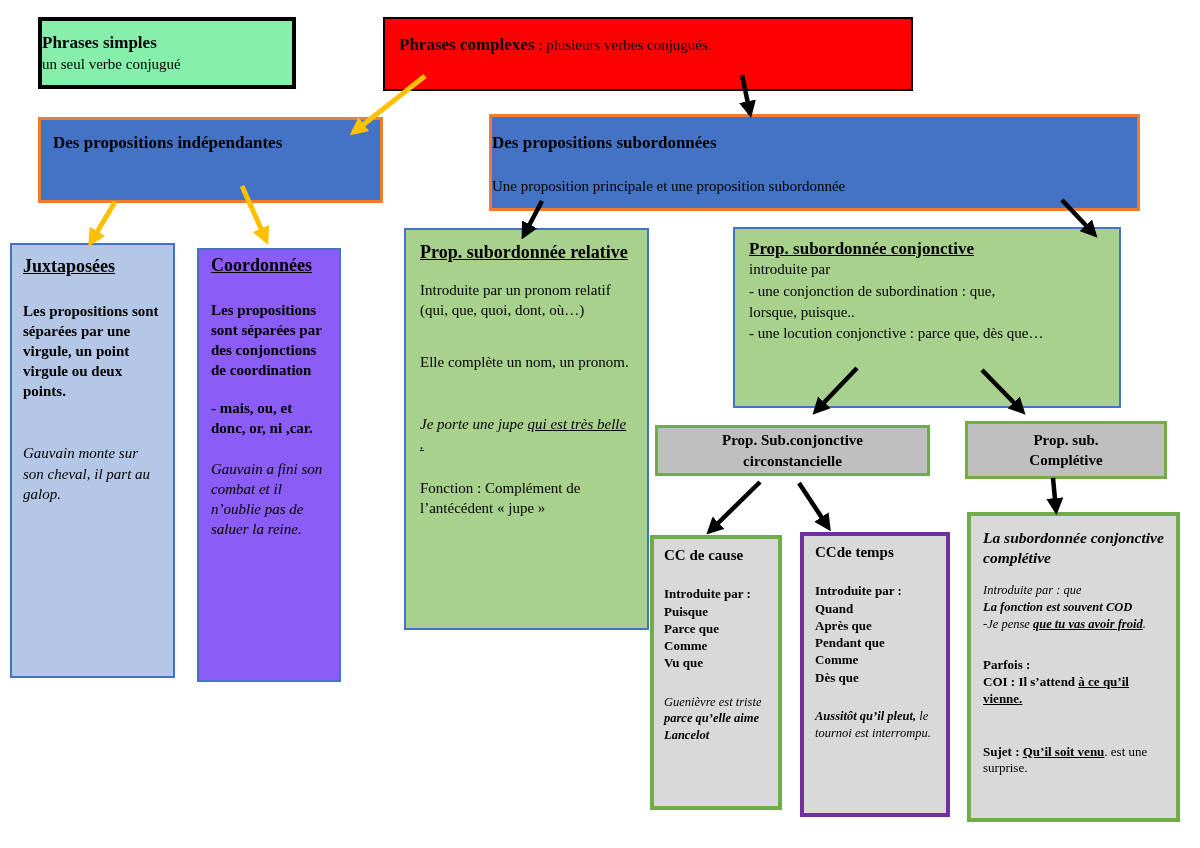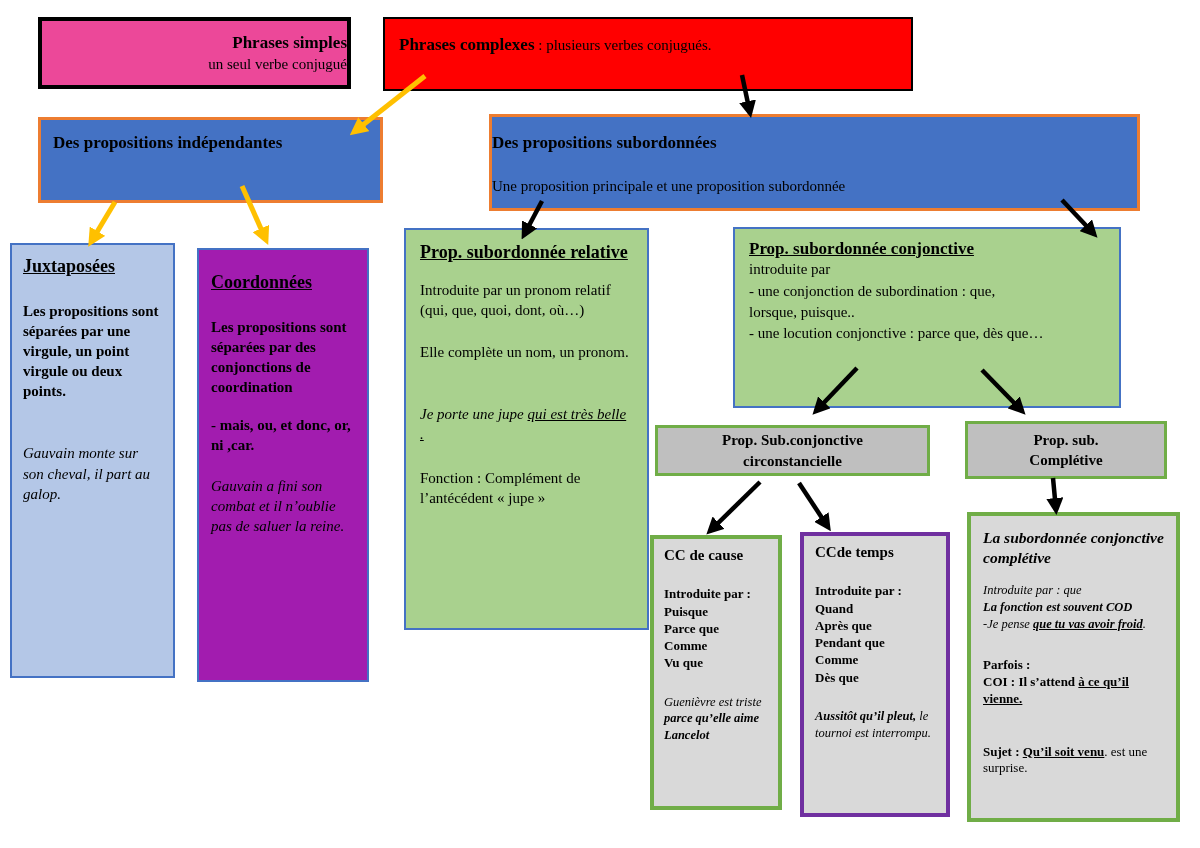--- a/index.html
+++ b/index.html
@@ -11,43 +11,43 @@
   .center{text-align:center;}
   .b{font-weight:bold;}
   .i{font-style:italic;}
   .u{text-decoration:underline;}
   .t18{font-size:18px;line-height:1.25;}
   .t17{font-size:17px;line-height:1.25;}
   .t15{font-size:15px;line-height:1.34;}
   .t13{font-size:13px;line-height:1.3;font-family:Liberation Serif, serif;}
   .t12{font-size:12.5px;line-height:1.35;}
 
-  #box-simples{left:38px;top:17px;width:313px;height:72px;background:#ec4899;border:4px solid #000;
-    display:flex;flex-direction:column;justify-content:center;align-items:flex-end;}
+  #box-simples{left:38px;top:17px;width:258px;height:72px;background:#86efac;border:4px solid #000;
+    display:flex;flex-direction:column;justify-content:center;align-items:flex-start;}
   #box-complexes{left:383px;top:17px;width:530px;height:74px;background:#FF0000;border:2px solid #000;
     padding:15px 10px 0 14px;}
   #box-indep{left:38px;top:117px;width:345px;height:86px;background:#4472C4;border:3px solid #ED7D31;
     padding:12px 8px 0 12px;}
   #box-subord{left:489px;top:114px;width:651px;height:97px;background:#4472C4;border:3px solid #ED7D31;
     padding-top:15px;}
   #box-subord .sub{margin-top:23px;}
 
   #box-juxta{left:10px;top:243px;width:165px;height:435px;background:#B4C7E7;border:2px solid #4472C4;
     padding:11px 11px;}
-  #box-coord{left:197px;top:248px;width:172px;height:434px;background:#a21caf;border:2px solid #4472C4;
-    padding:22px 12px;}
+  #box-coord{left:197px;top:248px;width:144px;height:434px;background:#8b5cf6;border:2px solid #4472C4;
+    padding:5px 12px;}
   .bluebox-title{font-size:18px;margin-bottom:24px;}
   #box-juxta .example{margin-top:42px;}
   #box-coord .body2{margin-top:18px;}
   #box-coord .example{margin-top:20px;}
 
   #box-relative{left:404px;top:228px;width:245px;height:402px;background:#A9D18E;border:2px solid #4472C4;
     padding:11px 14px;}
   #box-relative .p1{margin-top:16px;}
-  #box-relative .p2{margin-top:22px;}
+  #box-relative .p2{margin-top:32px;}
   #box-relative .example{margin-top:42px;}
   #box-relative .fonction{margin-top:24px;}
 
   #box-conjonctive{left:733px;top:227px;width:388px;height:181px;background:#A9D18E;border:2px solid #4472C4;
     padding:9px 14px;}
   #box-conjonctive .line{line-height:1.42;}
 
   #box-circ{left:655px;top:425px;width:275px;height:51px;background:#BFBFBF;border:3px solid #70AD47;
     display:flex;flex-direction:column;justify-content:center;align-items:center;}
   #box-compl-small{left:965px;top:421px;width:202px;height:58px;background:#BFBFBF;border:3px solid #70AD47;

